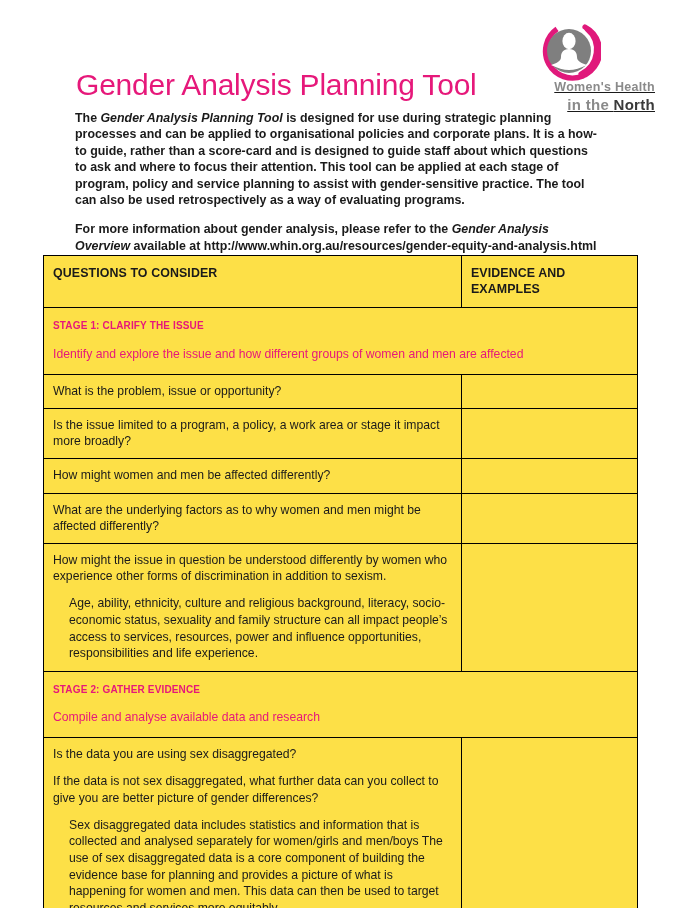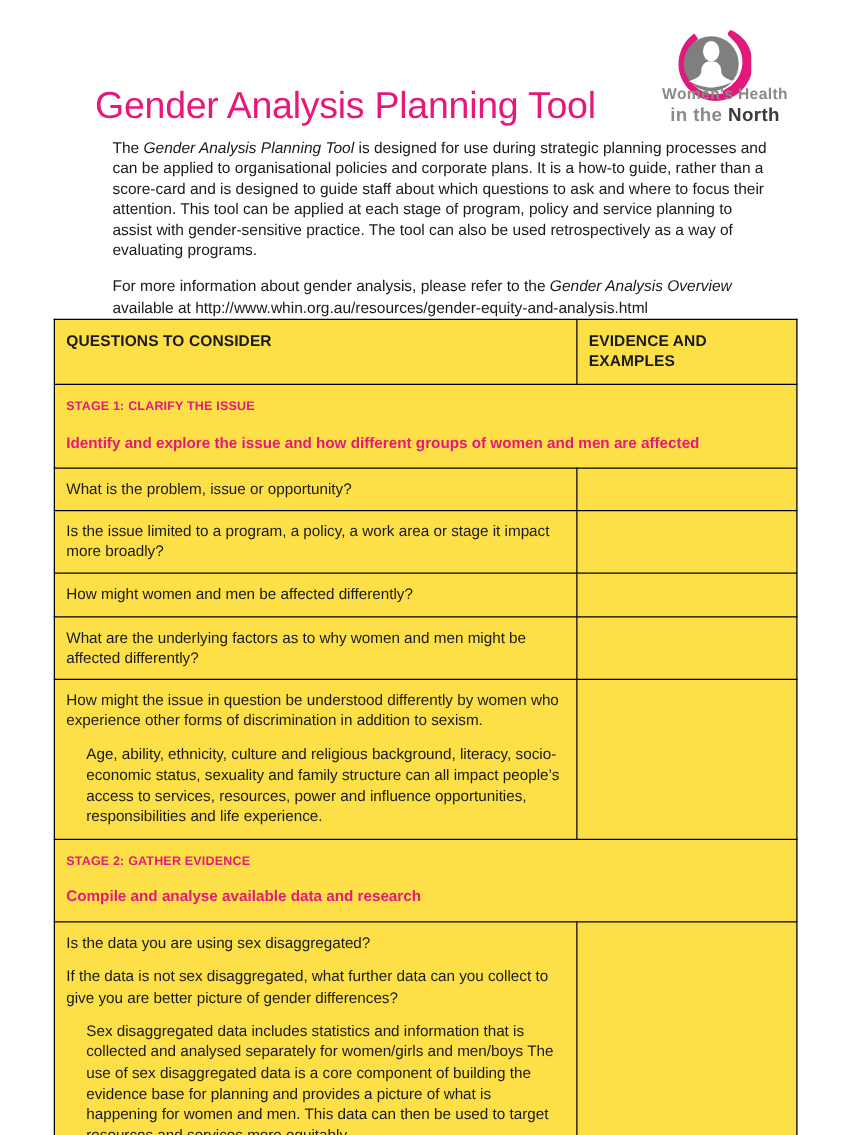--- a/index.html
+++ b/index.html
@@ -55,24 +55,25 @@
   .logo-mark {
     position: absolute;
     left: 32px;
     top: 0px;
     width: 64px;
     height: 64px;
   }
   .logo-wordmark {
     position: absolute;
     left: 0px;
-    top: 48px;
+    top: 60px;
     width: 150px;
-    text-align: center;
+    text-align: right;
     line-height: 1.25;
+    text-decoration: underline;
   }
   .wm-line1 {
     display: block;
     font-size: 12.5px;
     font-weight: bold;
     color: #8a8a8a;
     letter-spacing: 0.3px;
   }
   .wm-line2 {
     display: block;
@@ -82,23 +83,24 @@
     letter-spacing: 0.3px;
   }
   .wm-line2 .north {
     color: #3a3a3a;
     font-weight: bold;
   }
 
   
   .intro {
     position: absolute;
-    left: 90px;
+    left: 75px;
     top: 110px;
     width: 525px;
+    font-weight: bold;
   }
   .intro p {
     margin: 0 0 13px 0;
     font-size: 12.4px;
     line-height: 16.4px;
     color: #1a1a1a;
     text-align: left;
   }
   .intro p:last-child { margin-bottom: 0; }
   .intro em { font-style: italic; }
@@ -141,21 +143,21 @@
   }
   .stage-title {
     color: #E6187A;
     font-weight: bold;
     font-size: 10px;
     letter-spacing: 0.15px;
     margin: 0 0 11px 0;
   }
   .stage-sub {
     color: #E6187A;
-    font-weight: bold;
+    font-weight: normal;
     font-size: 12.2px;
     margin: 0;
   }
 
   .q {
     margin: 0 0 11px 0;
   }
   .q:last-child { margin-bottom: 0; }
 
   .note {

